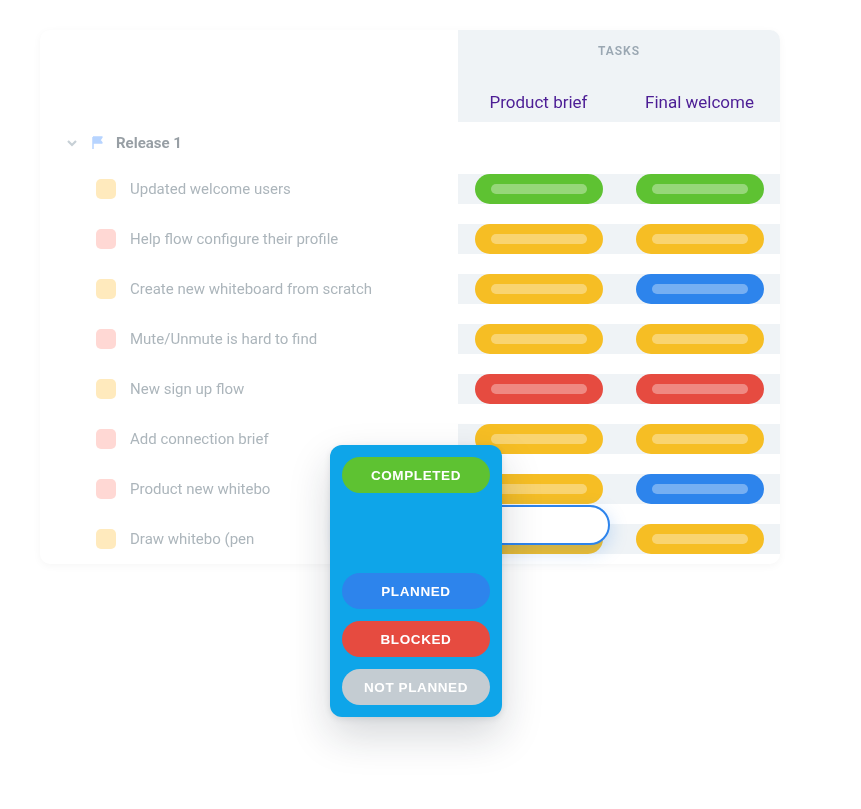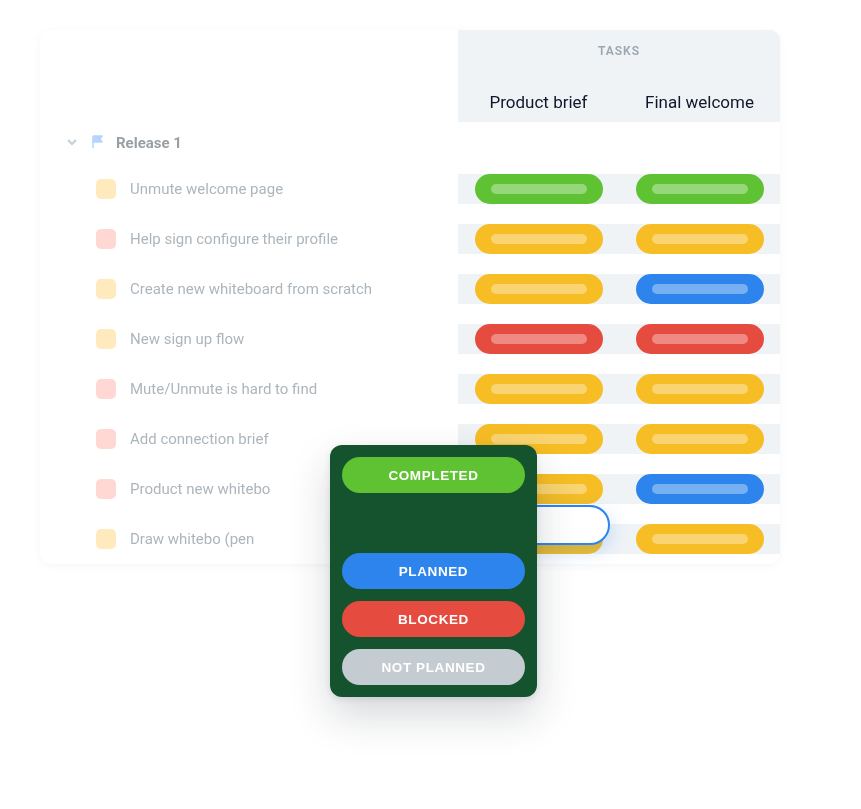--- a/index.html
+++ b/index.html
@@ -31,26 +31,26 @@
   .tasks-label {
     position: absolute; top: 14px; left: 0; width: 100%;
     text-align: center;
     font-size: 12px; letter-spacing: 1px; font-weight: 600;
     color: #9aa7b2;
   }
   .col-labels {
     position: absolute; bottom: 10px; left: 0; width: 100%;
     display: flex;
   }
-  .col-label { flex: 1; text-align: center; font-size: 17px; color: #0f172a; }
+  .col-label { flex: 1; text-align: center; font-size: 17px; color: #4c1d95; }
 
   .group-header {
     display: flex; align-items: center; height: 42px;
   }
-  .group-left { flex: 0 0 418px; display: flex; align-items: flex-start; padding-left: 24px; gap: 10px; }
+  .group-left { flex: 0 0 418px; display: flex; align-items: center; padding-left: 24px; gap: 10px; }
   .group-right { flex: 1; background: #fff; }
 
   .group-chevron { width: 16px; height: 16px; display: inline-flex; align-items: center; justify-content: center; }
   .group-chevron svg { width: 12px; height: 12px; stroke: #8fa0ac; stroke-width: 2.2; fill: none; }
 
   .flag-icon { width: 16px; height: 16px; display: inline-flex; }
   .flag-icon svg { width: 16px; height: 16px; }
 
   .group-title { font-size: 15px; font-weight: 700; color: #2f3e49; }
 
@@ -78,34 +78,34 @@
   }
   .pill-green  { background: #5ec232; }
   .pill-yellow { background: #f6be24; }
   .pill-blue   { background: #2d84ec; }
   .pill-red    { background: #e64b40; }
 
   
   .popover {
     position: absolute;
     left: 330px; top: 445px;
-    width: 207px;
-    background: #14532d;
+    width: 172px;
+    background: #0ea5e9;
     border-radius: 12px;
     box-shadow: 0 18px 42px rgba(20,35,50,0.18), 0 2px 6px rgba(20,35,50,0.10);
     padding: 12px;
     display: flex; flex-direction: column; gap: 12px;
   }
   .status-btn {
     height: 36px; border-radius: 999px; border: none; cursor: pointer;
     font-size: 13.5px; font-weight: 700; letter-spacing: 0.6px; color: #fff;
     display: flex; align-items: center; justify-content: center;
   }
   .status-green  { background: #5ec232; }
-  .status-blue   { background: #2d84ec; }
+  .status-blue   { background: #2d84ec; margin-top: 20px; }
   .status-red    { background: #e64b40; }
   .status-grey   { background: #c4ccd2; }
 
   
   .selected-wrap {
     position: absolute;
     left: 340px; top: 505px;
     width: 270px; height: 40px;
     border-radius: 999px;
     background: #fff;
@@ -152,35 +152,35 @@
                 <path d="M3 2 L3 14 M3 2 L12 2 L10 5 L12 8 L3 8" fill="#6fa9ff" stroke="#6fa9ff" stroke-width="1.5" stroke-linejoin="round"></path>
               </svg>
       </span>
       <span class="group-title">Release 1</span>
     </div>
     <div class="group-right"></div>
         </div>
         <div class="row">
           <div class="row-left faded">
       <span class="tag-square tag-yellow"></span>
-      <span class="row-label">Unmute welcome page</span>
+      <span class="row-label">Updated welcome users</span>
           </div>
           <div class="row-right">
             <div class="cell">
               <div class="pill pill-green"></div>
             </div>
             <div class="cell">
               <div class="pill pill-green"></div>
             </div>
           </div>
         </div>
         <div class="row">
           <div class="row-left faded">
       <span class="tag-square tag-red"></span>
-      <span class="row-label">Help sign configure their profile</span>
+      <span class="row-label">Help flow configure their profile</span>
           </div>
           <div class="row-right">
             <div class="cell">
               <div class="pill pill-yellow"></div>
             </div>
             <div class="cell">
               <div class="pill pill-yellow"></div>
             </div>
           </div>
         </div>
@@ -193,43 +193,43 @@
             <div class="cell">
               <div class="pill pill-yellow"></div>
             </div>
             <div class="cell">
               <div class="pill pill-blue"></div>
             </div>
           </div>
         </div>
         <div class="row">
           <div class="row-left faded">
+      <span class="tag-square tag-red"></span>
+      <span class="row-label">Mute/Unmute is hard to find</span>
+          </div>
+          <div class="row-right">
+            <div class="cell">
+              <div class="pill pill-yellow"></div>
+            </div>
+            <div class="cell">
+              <div class="pill pill-yellow"></div>
+            </div>
+          </div>
+        </div>
+        <div class="row">
+          <div class="row-left faded">
       <span class="tag-square tag-yellow"></span>
       <span class="row-label">New sign up flow</span>
           </div>
           <div class="row-right">
             <div class="cell">
               <div class="pill pill-red"></div>
             </div>
             <div class="cell">
               <div class="pill pill-red"></div>
-            </div>
-          </div>
-        </div>
-        <div class="row">
-          <div class="row-left faded">
-      <span class="tag-square tag-red"></span>
-      <span class="row-label">Mute/Unmute is hard to find</span>
-          </div>
-          <div class="row-right">
-            <div class="cell">
-              <div class="pill pill-yellow"></div>
-            </div>
-            <div class="cell">
-              <div class="pill pill-yellow"></div>
             </div>
           </div>
         </div>
         <div class="row">
           <div class="row-left faded">
       <span class="tag-square tag-red"></span>
       <span class="row-label">Add connection brief</span>
           </div>
           <div class="row-right">
             <div class="cell">

